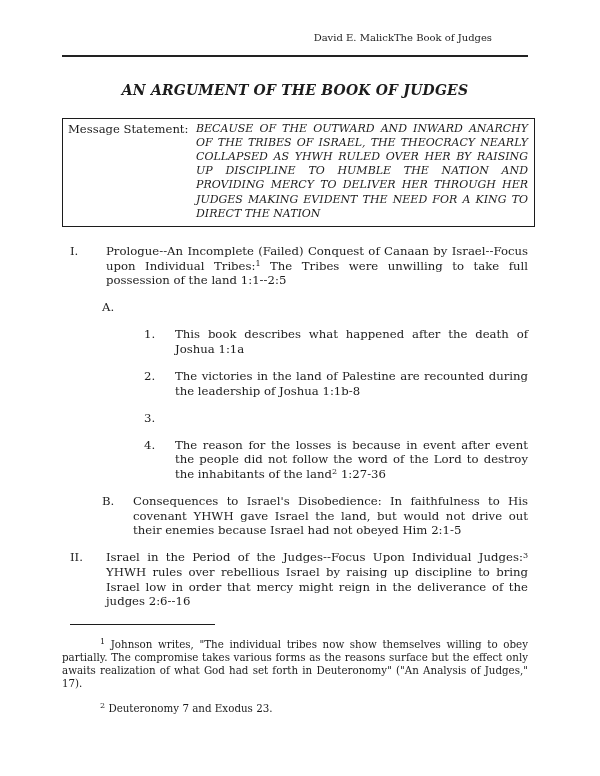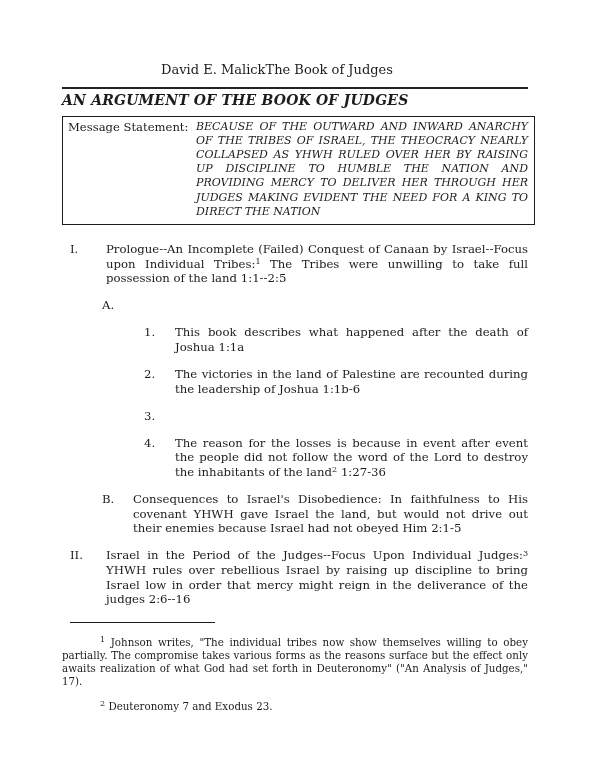--- a/index.html
+++ b/index.html
@@ -12,42 +12,43 @@
   }
   .page {
     box-sizing: border-box;
     width: 600px; height: 776px;
     padding: 31px 0 0 62px;
   }
   .content { width: 466px; }
 
   
   .hdr {
-    display: flex; justify-content: center;
-    font-size: 13px; line-height: 14px; margin-top: 32px;
+    display: flex; justify-content: flex-end;
+    font-size: 10px; line-height: 14px;
   }
   .hdr .right { padding-right: 36px; }
   .hdr-rule {
     height: 1.5px; background: #222; border: 0;
     margin: 10px 0 0 0; width: 466px;
   }
 
   
   .title {
-    margin-top: 3px;
+    margin-top: 25px;
+    text-align: center;
     font-size: 14px; line-height: 16px;
     font-weight: bold; font-style: italic;
     letter-spacing: 0.2px;
   }
 
   
   .msgbox {
     box-sizing: border-box;
     width: 473px;
-    margin-top: 8px;
+    margin-top: 20px;
     border: 1.5px solid #1c1c1c;
     padding: 3px 6px 5px 5px;
     display: flex;
   }
   .msgbox .lbl {
     flex: none; width: 128px;
     font-size: 11.6px; line-height: 14.2px;
   }
   .msgbox .txt {
     flex: 1;
@@ -110,21 +111,21 @@
         <span class="marker">A.</span>
       </div>
 
       <div class="item lvl3">
         <span class="marker">1.</span>
         <div class="txt"><span>This book describes what happened after the death of Joshua 1:1a</span></div>
       </div>
 
       <div class="item lvl3">
         <span class="marker">2.</span>
-        <div class="txt"><span>The victories in the land of Palestine are recounted during the leadership of Joshua 1:1b-6</span></div>
+        <div class="txt"><span>The victories in the land of Palestine are recounted during the leadership of Joshua 1:1b-8</span></div>
       </div>
 
       <div class="item lvl3">
         <span class="marker">3.</span>
       </div>
 
       <div class="item lvl3">
         <span class="marker">4.</span>
         <div class="txt"><span>The reason for the losses is because in event after event the people did not follow the word of the Lord to destroy the inhabitants of the land</span><sup class="fnref">2</sup><span> 1:27-36</span></div>
       </div>

